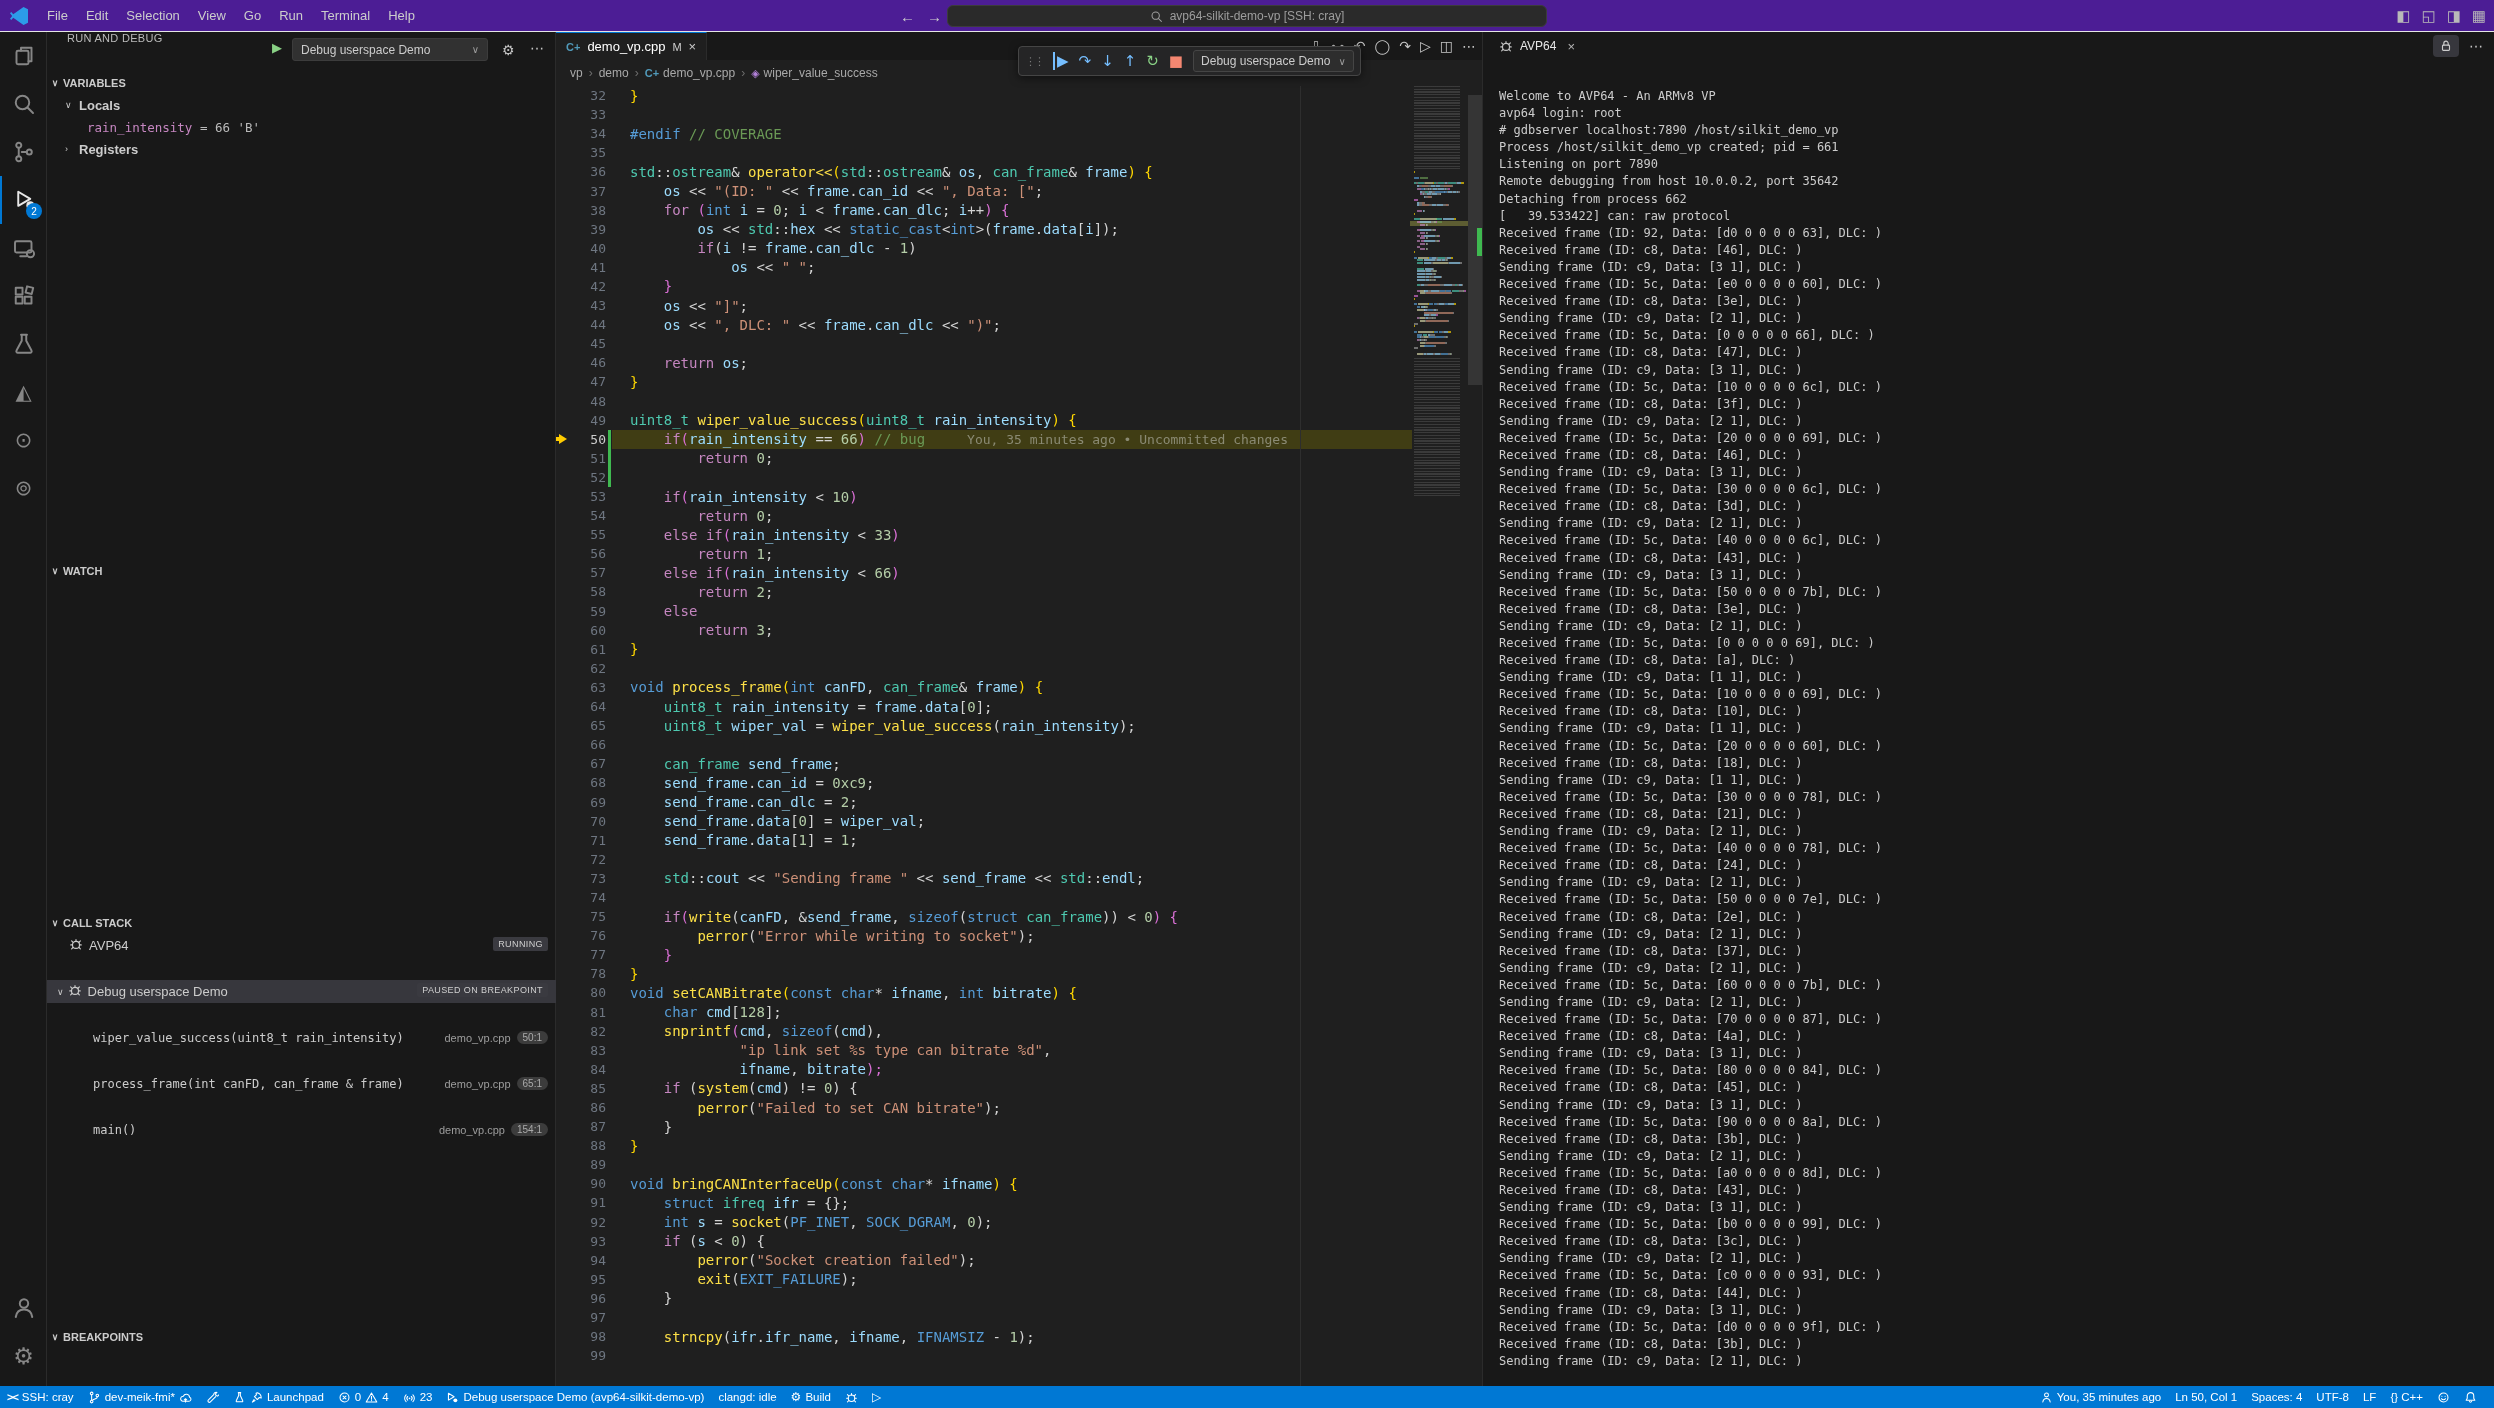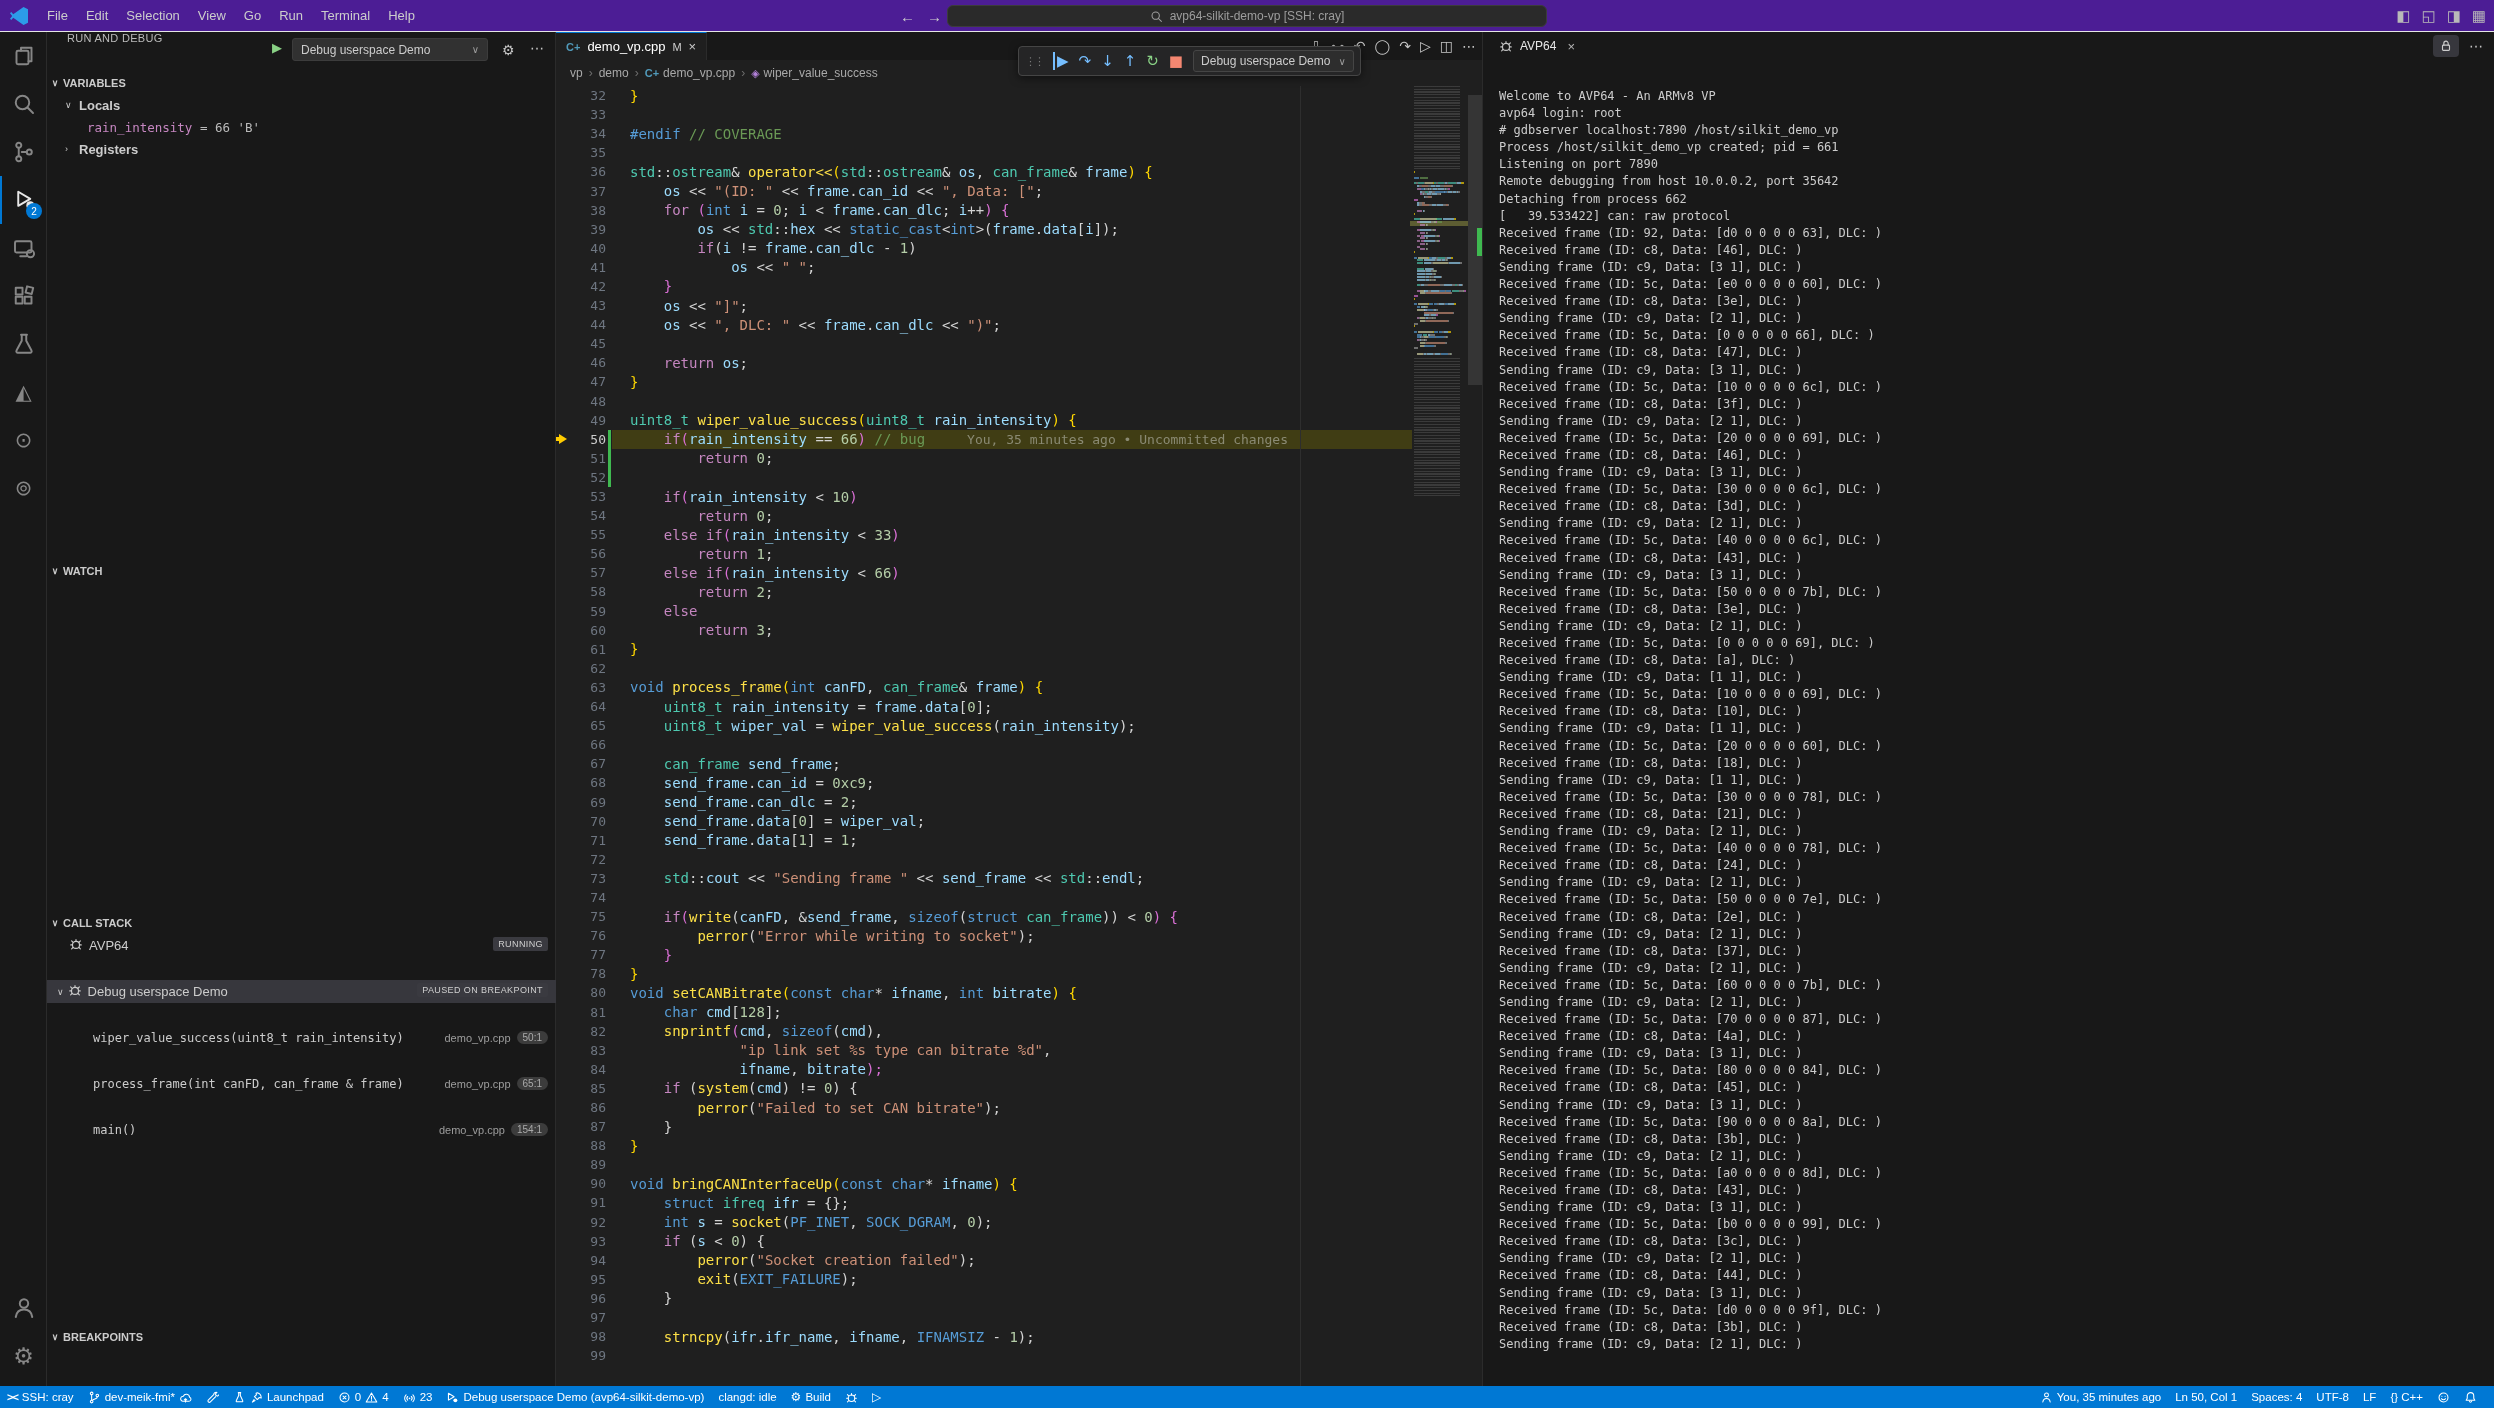--- a/index.html
+++ b/index.html
@@ -886,20 +886,21 @@
           <div class="term-line">Sending frame (ID: c9, Data: [3 1], DLC: )</div>
           <div class="term-line">Received frame (ID: 5c, Data: [90 0 0 0 0 8a], DLC: )</div>
           <div class="term-line">Received frame (ID: c8, Data: [3b], DLC: )</div>
           <div class="term-line">Sending frame (ID: c9, Data: [2 1], DLC: )</div>
           <div class="term-line">Received frame (ID: 5c, Data: [a0 0 0 0 0 8d], DLC: )</div>
           <div class="term-line">Received frame (ID: c8, Data: [43], DLC: )</div>
           <div class="term-line">Sending frame (ID: c9, Data: [3 1], DLC: )</div>
           <div class="term-line">Received frame (ID: 5c, Data: [b0 0 0 0 0 99], DLC: )</div>
           <div class="term-line">Received frame (ID: c8, Data: [3c], DLC: )</div>
           <div class="term-line">Sending frame (ID: c9, Data: [2 1], DLC: )</div>
+          <div class="term-line">Received frame (ID: 5c, Data: [c0 0 0 0 0 93], DLC: )</div>
           <div class="term-line">Received frame (ID: c8, Data: [44], DLC: )</div>
           <div class="term-line">Sending frame (ID: c9, Data: [3 1], DLC: )</div>
           <div class="term-line">Received frame (ID: 5c, Data: [d0 0 0 0 0 9f], DLC: )</div>
           <div class="term-line">Received frame (ID: c8, Data: [3b], DLC: )</div>
           <div class="term-line">Sending frame (ID: c9, Data: [2 1], DLC: )</div>
         </div>
     </div>
   </div>
 
   <div class="statusbar" style="background: rgb(0, 120, 212);">

